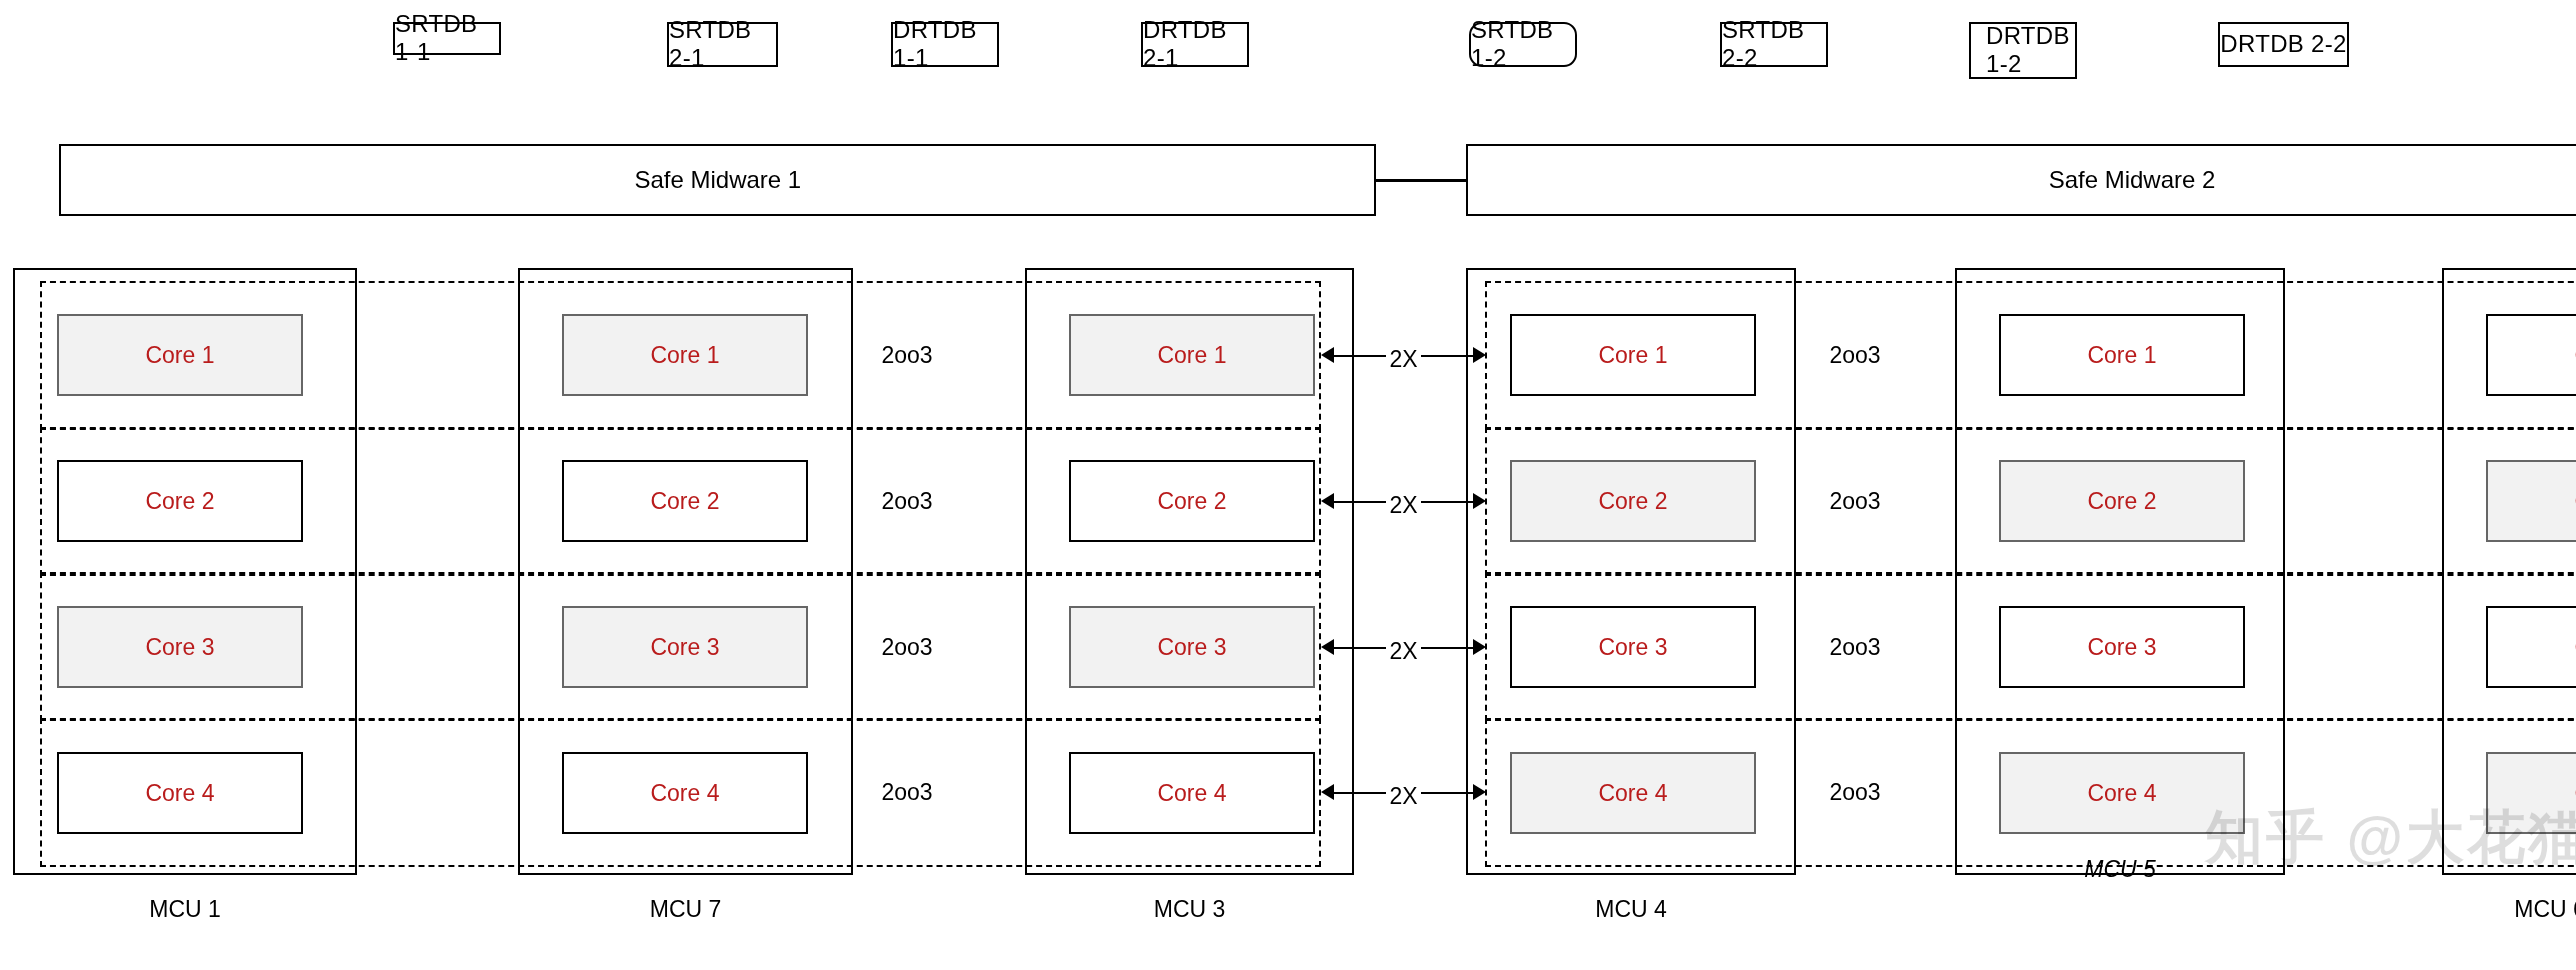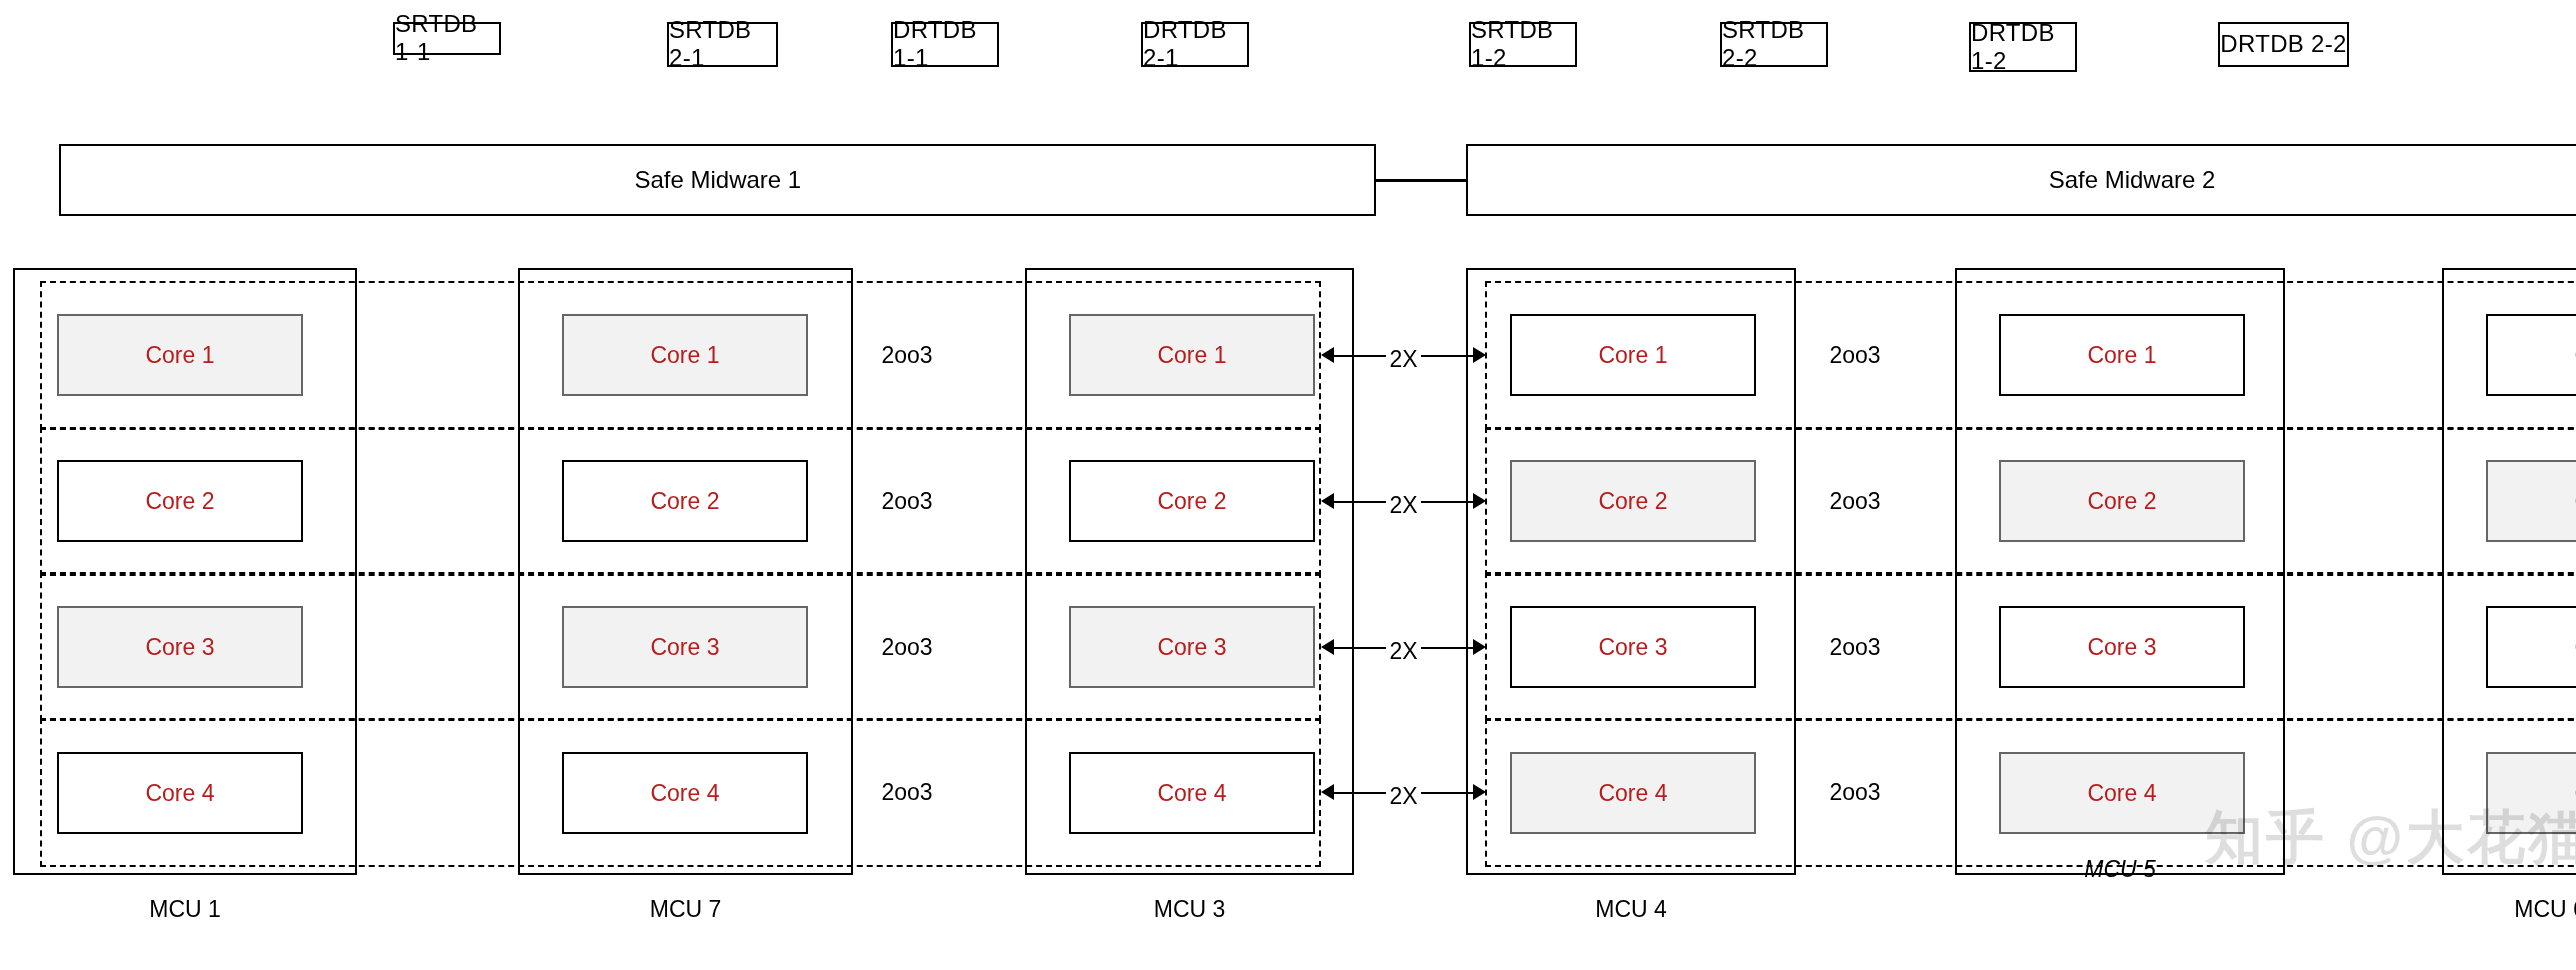--- a/index.html
+++ b/index.html
@@ -243,23 +243,23 @@
         <div class="head left"></div>
         <div class="head right"></div>
         <span class="xlabel">2X</span>
       </div>
     </div>
   <div id="layer-db">
       <div class="db-box" style="left: 393px; top: 21.6px; width: 108px; height: 33px;">SRTDB 1-1</div>
       <div class="db-box" style="left: 643px; top: 21.6px; width: 111px; height: 45px; margin-left: 24px;">SRTDB 2-1</div>
       <div class="db-box" style="left: 891px; top: 21.6px; width: 108px; height: 45px;">DRTDB 1-1</div>
       <div class="db-box" style="left: 1141px; top: 21.6px; width: 108px; height: 45px;">DRTDB 2-1</div>
-      <div class="db-box" style="left: 1469px; top: 21.6px; width: 108px; height: 45px;">SRTDB 1-2</div>
+      <div class="db-box" style="left: 1469px; top: 21.6px; width: 108px; height: 45px; border-radius: 13px;">SRTDB 1-2</div>
       <div class="db-box" style="left: 1720px; top: 21.6px; width: 108px; height: 45px;">SRTDB 2-2</div>
-      <div class="db-box" style="left: 1969px; top: 21.6px; width: 108px; height: 50px;">DRTDB 1-2</div>
+      <div class="db-box" style="left: 1969px; top: 21.6px; width: 108px; height: 57px; padding-left: 15px;">DRTDB 1-2</div>
       <div class="db-box" style="left: 2218px; top: 21.6px; width: 131px; height: 45px;">DRTDB 2-2</div>
     </div>
   <div id="layer-midware">
       <div class="midware" style="left: 11.3px; top: 144px; width: 1317px; height: 72px; margin-left: 48px;">Safe Midware 1</div>
       <div class="midware" style="left: 1466px; top: 144px; width: 1332px; height: 72px;">Safe Midware 2</div>
     </div>
   <div id="layer-saulbl"></div>
   <div id="layer-mculbl">
       <div class="mcu-label" style="left: 13px; top: 896px; width: 344px;">MCU 1</div>
       <div class="mcu-label" style="left: 518px; top: 896px; width: 335px;">MCU 7</div>

